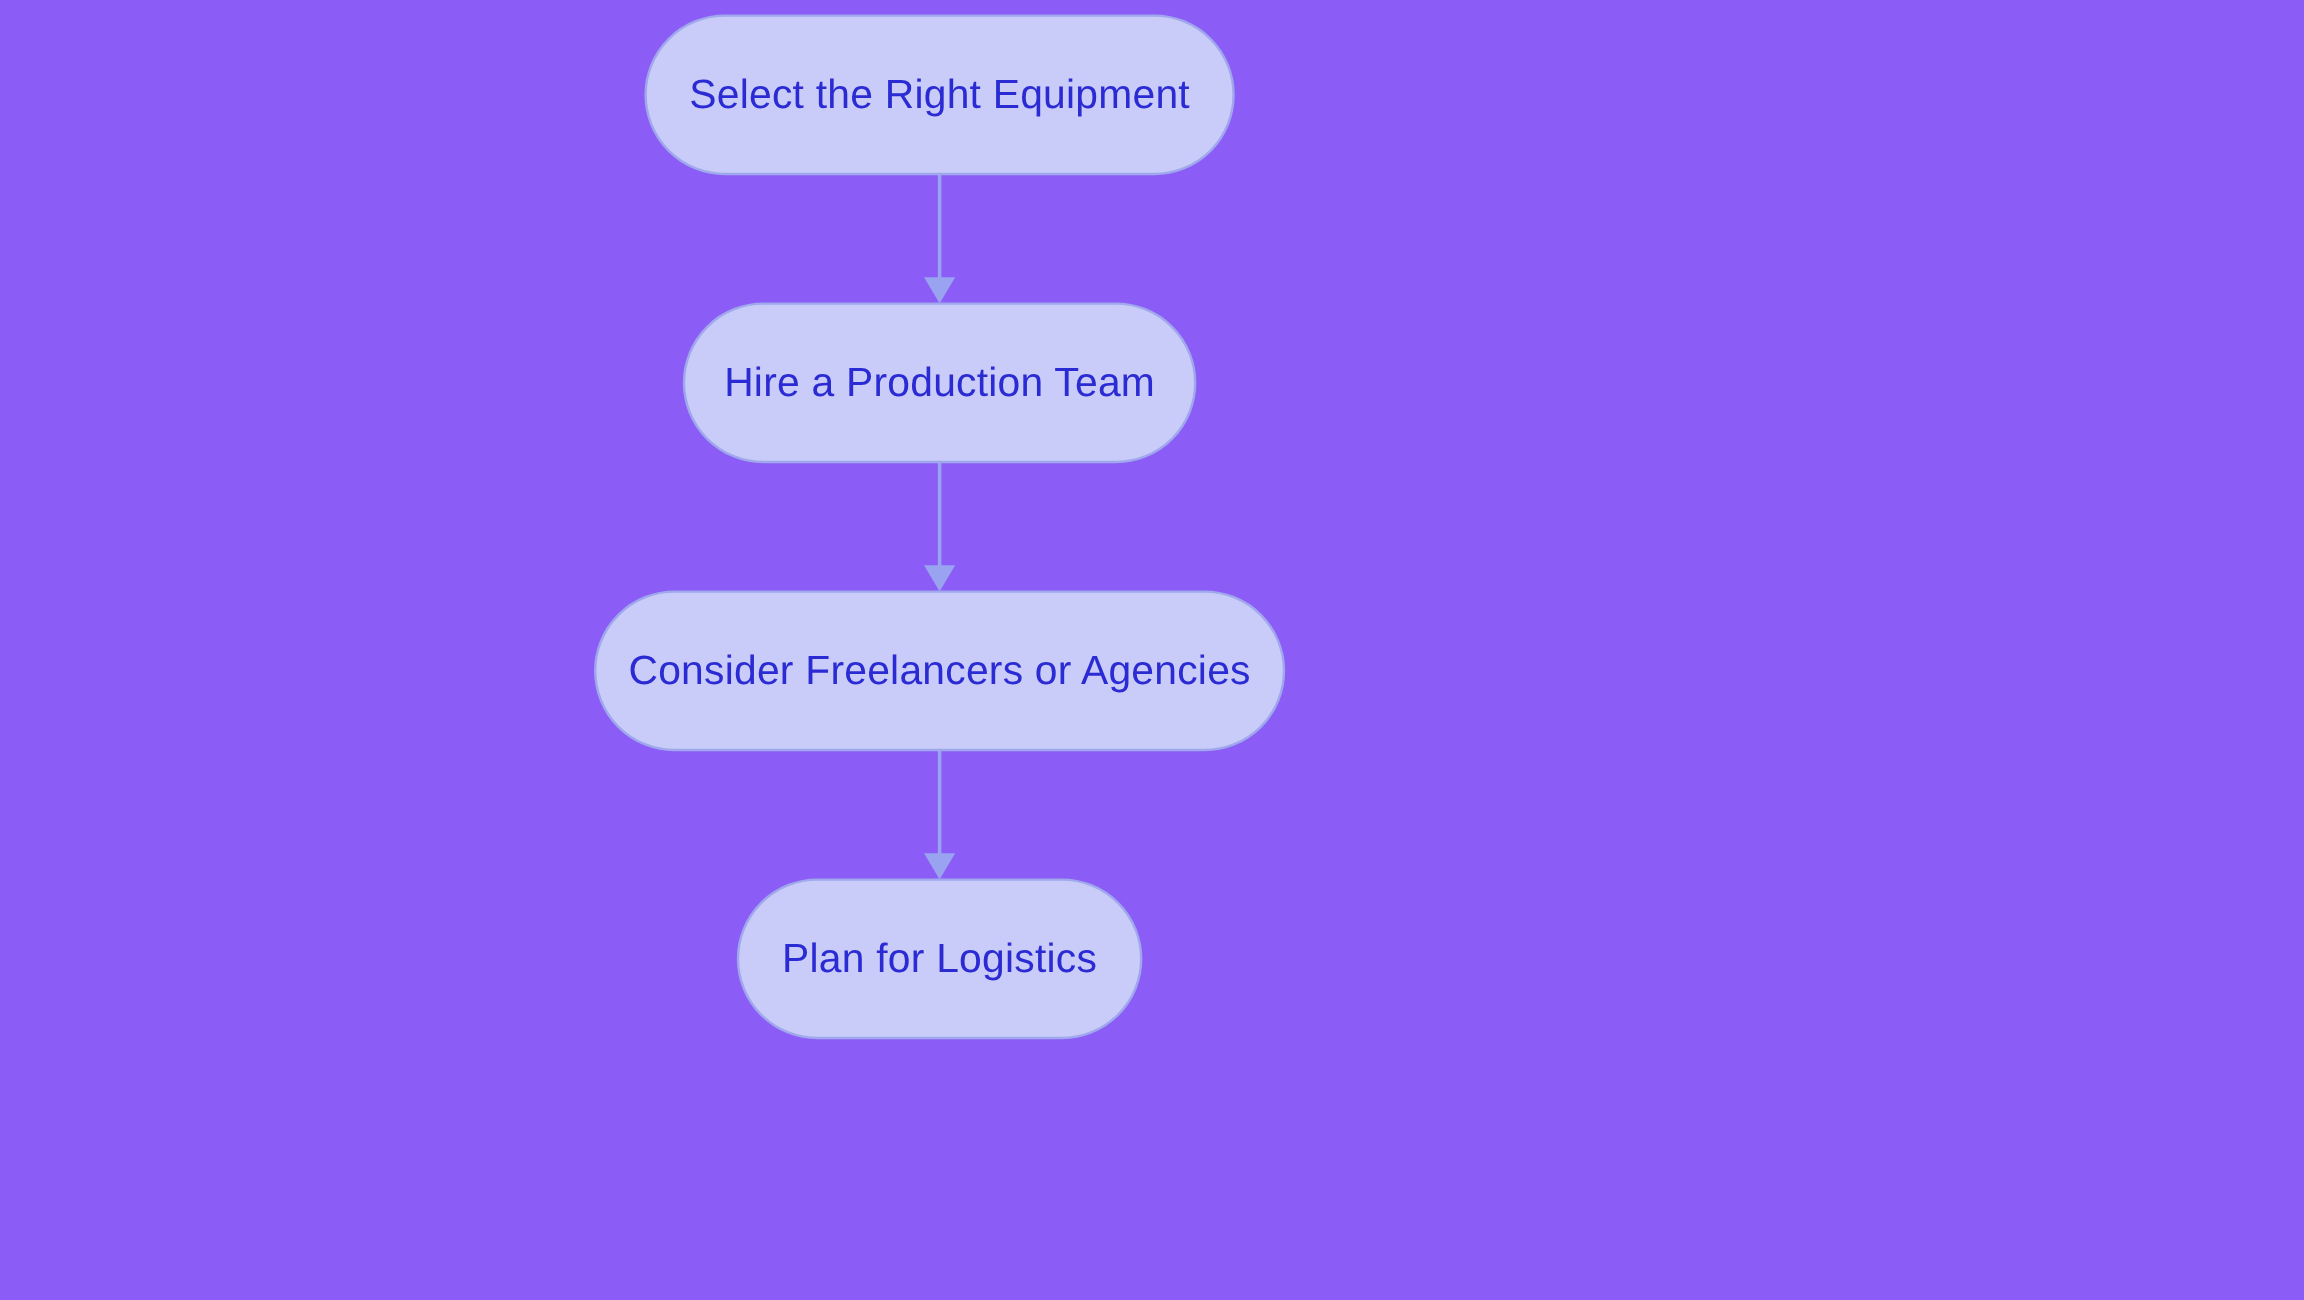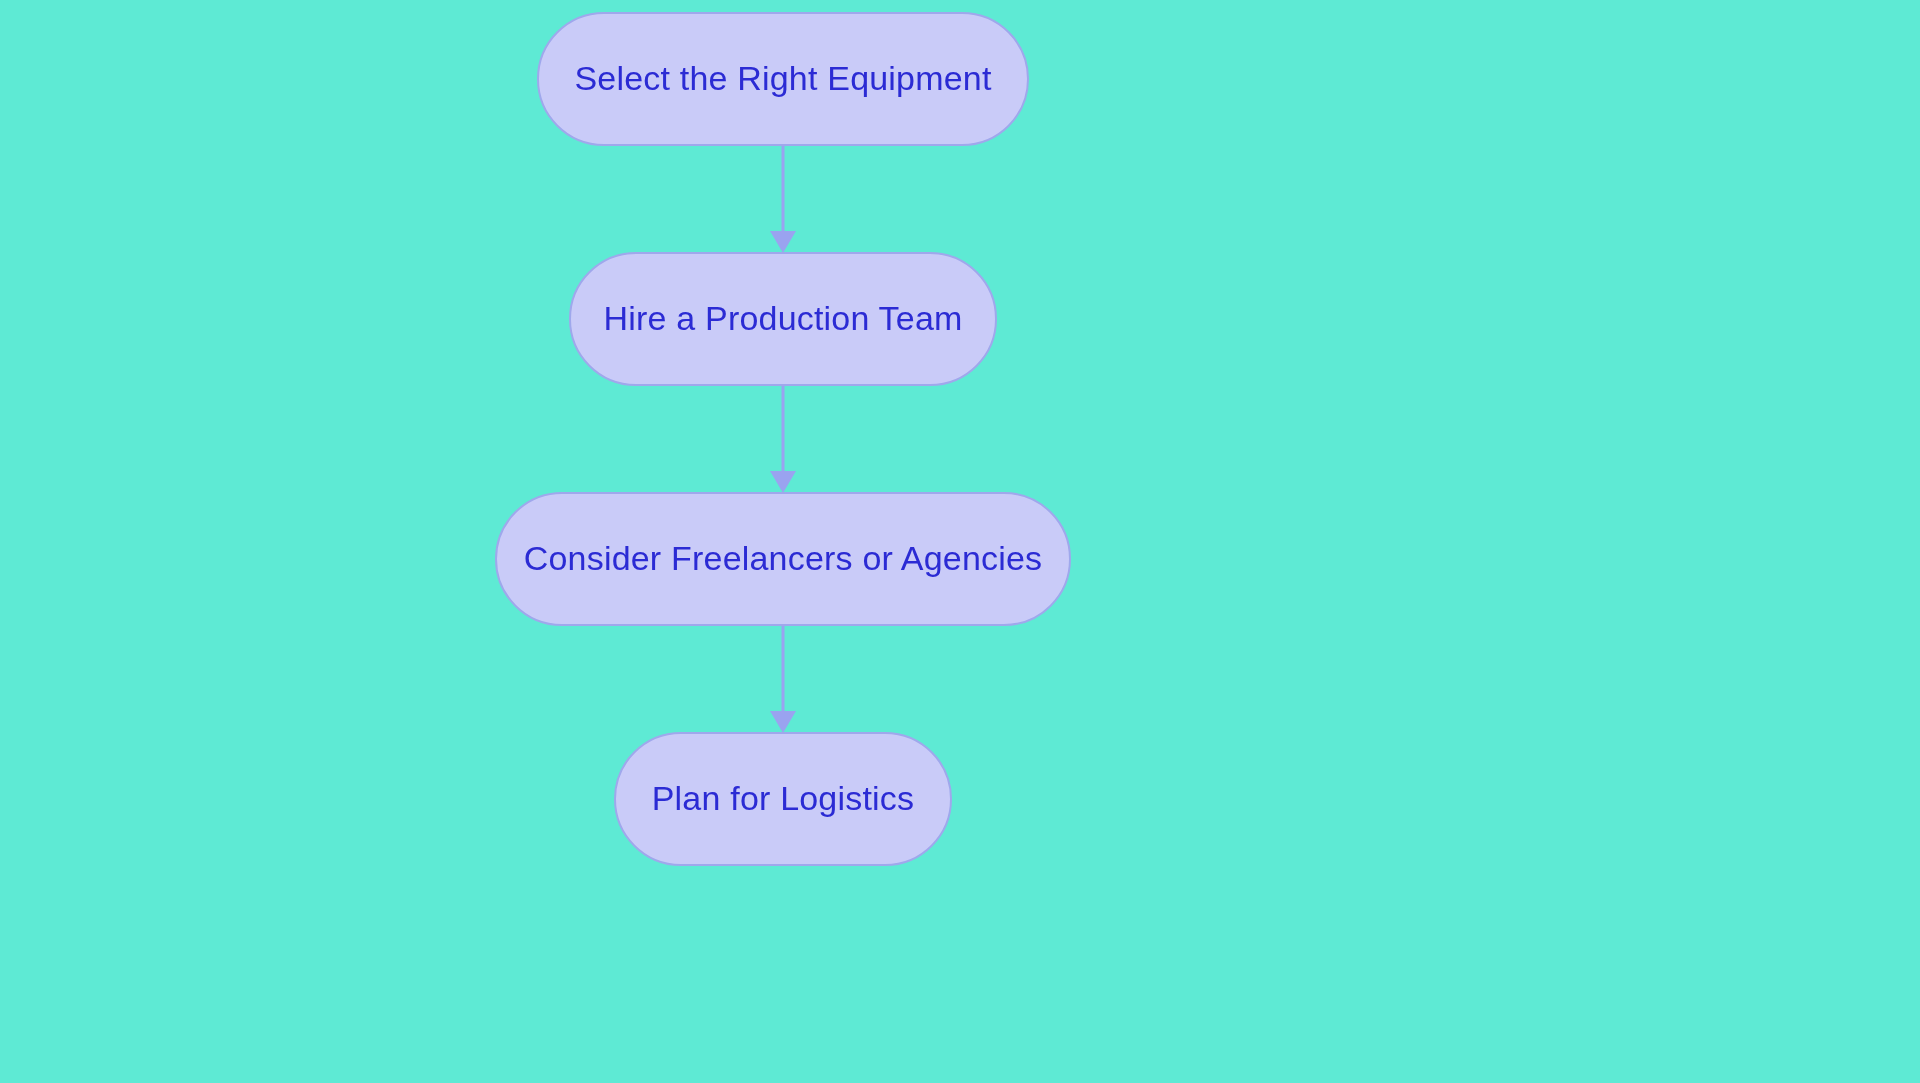--- a/index.html
+++ b/index.html
@@ -8,21 +8,21 @@
     padding: 0;
     background: #ffffff;
   }
   body {
     font-family: "Liberation Sans", "DejaVu Sans", sans-serif;
   }
   #stage {
     position: relative;
     width: 1920px;
     height: 1083px;
-    background: #5eead4;
+    background: #8b5cf6;
     overflow: hidden;
   }
   #flow-svg {
     position: absolute;
     left: 0;
     top: 0;
     width: 1920px;
     height: 1083px;
     display: block;
   }

